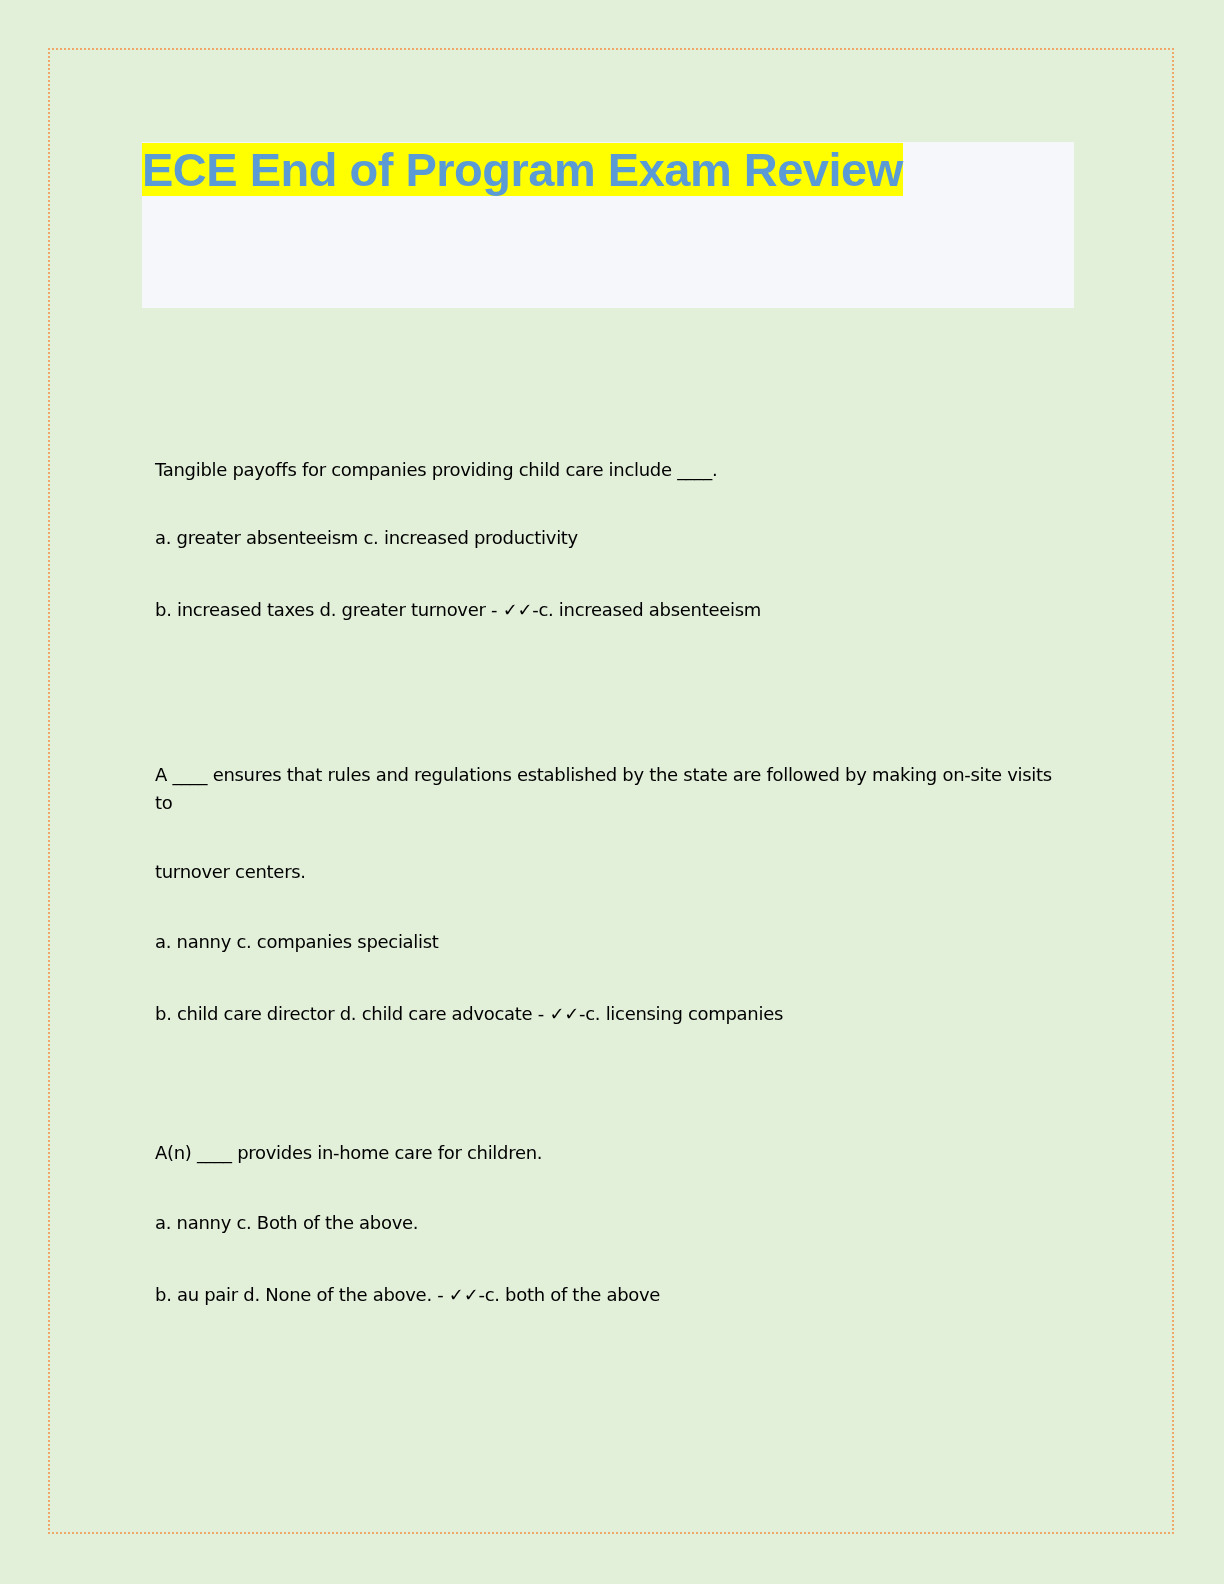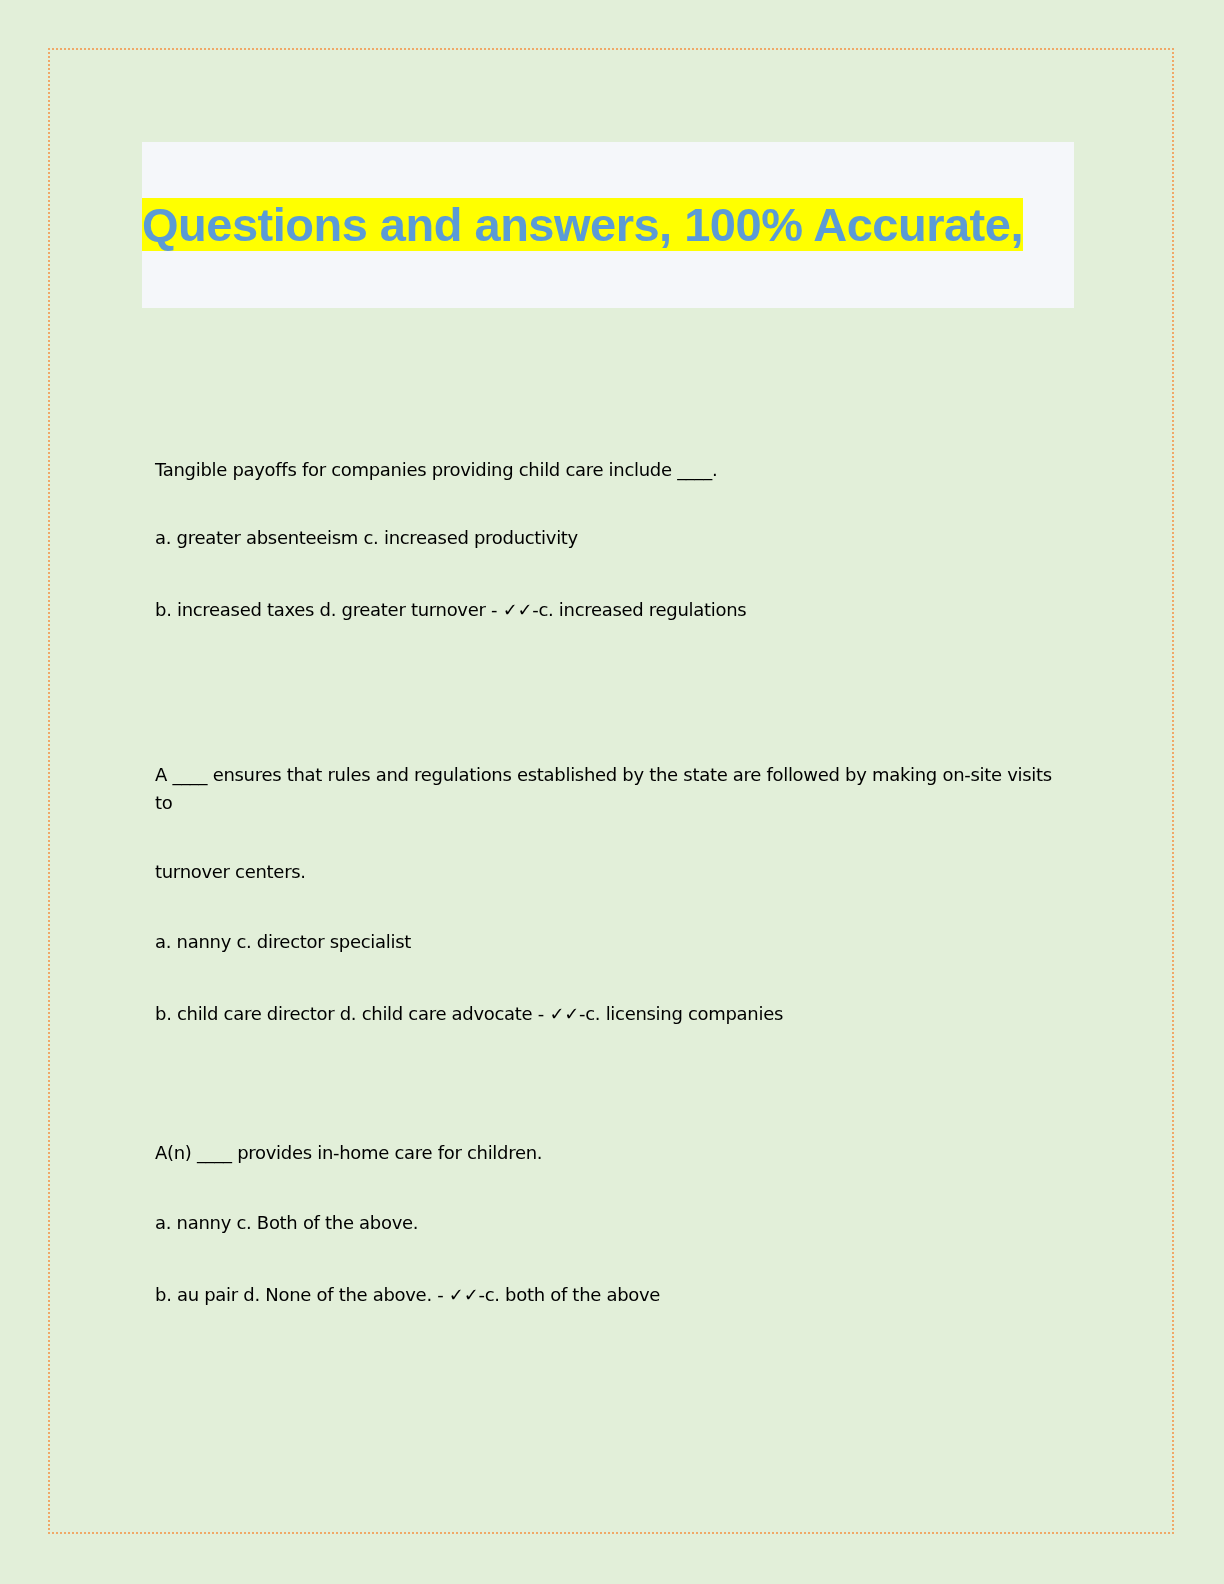--- a/index.html
+++ b/index.html
@@ -48,29 +48,29 @@
     }
     .check { font-family: "DejaVu Sans", sans-serif; }
   </style>
 </head>
 <body>
 
 <div class="page-border"></div>
 
 <div class="title-box"></div>
 <h1 class="title">
+  <span class="hl">ECE End of Program Exam Review</span><br>
   <br>
-  <span class="hl">Questions and answers, 100% Accurate,</span><br>
 </h1>
 
 <p class="para" style="top:447px">Tangible payoffs for companies providing child care include ____.</p>
 <p class="para" style="top:515px">a. greater absenteeism c. increased productivity</p>
-<p class="para" style="top:587px"><span>b. increased taxes d. greater turnover - </span><span class="check">✓✓</span><span>-c. increased regulations</span></p>
+<p class="para" style="top:587px"><span>b. increased taxes d. greater turnover - </span><span class="check">✓✓</span><span>-c. increased absenteeism</span></p>
 
 <p class="para" style="top:752px">A ____ ensures that rules and regulations established by the state are followed by making on-site visits</p>
 <p class="para" style="top:780px">to</p>
 <p class="para" style="top:849px">turnover centers.</p>
-<p class="para" style="top:919px">a. nanny c. director specialist</p>
+<p class="para" style="top:919px">a. nanny c. companies specialist</p>
 <p class="para" style="top:991px"><span>b. child care director d. child care advocate - </span><span class="check">✓✓</span><span>-c. licensing companies</span></p>
 
 <p class="para" style="top:1130px">A(n) ____ provides in-home care for children.</p>
 <p class="para" style="top:1200px">a. nanny c. Both of the above.</p>
 <p class="para" style="top:1272px"><span>b. au pair d. None of the above. - </span><span class="check">✓✓</span><span>-c. both of the above</span></p>
 
 </body></html>

